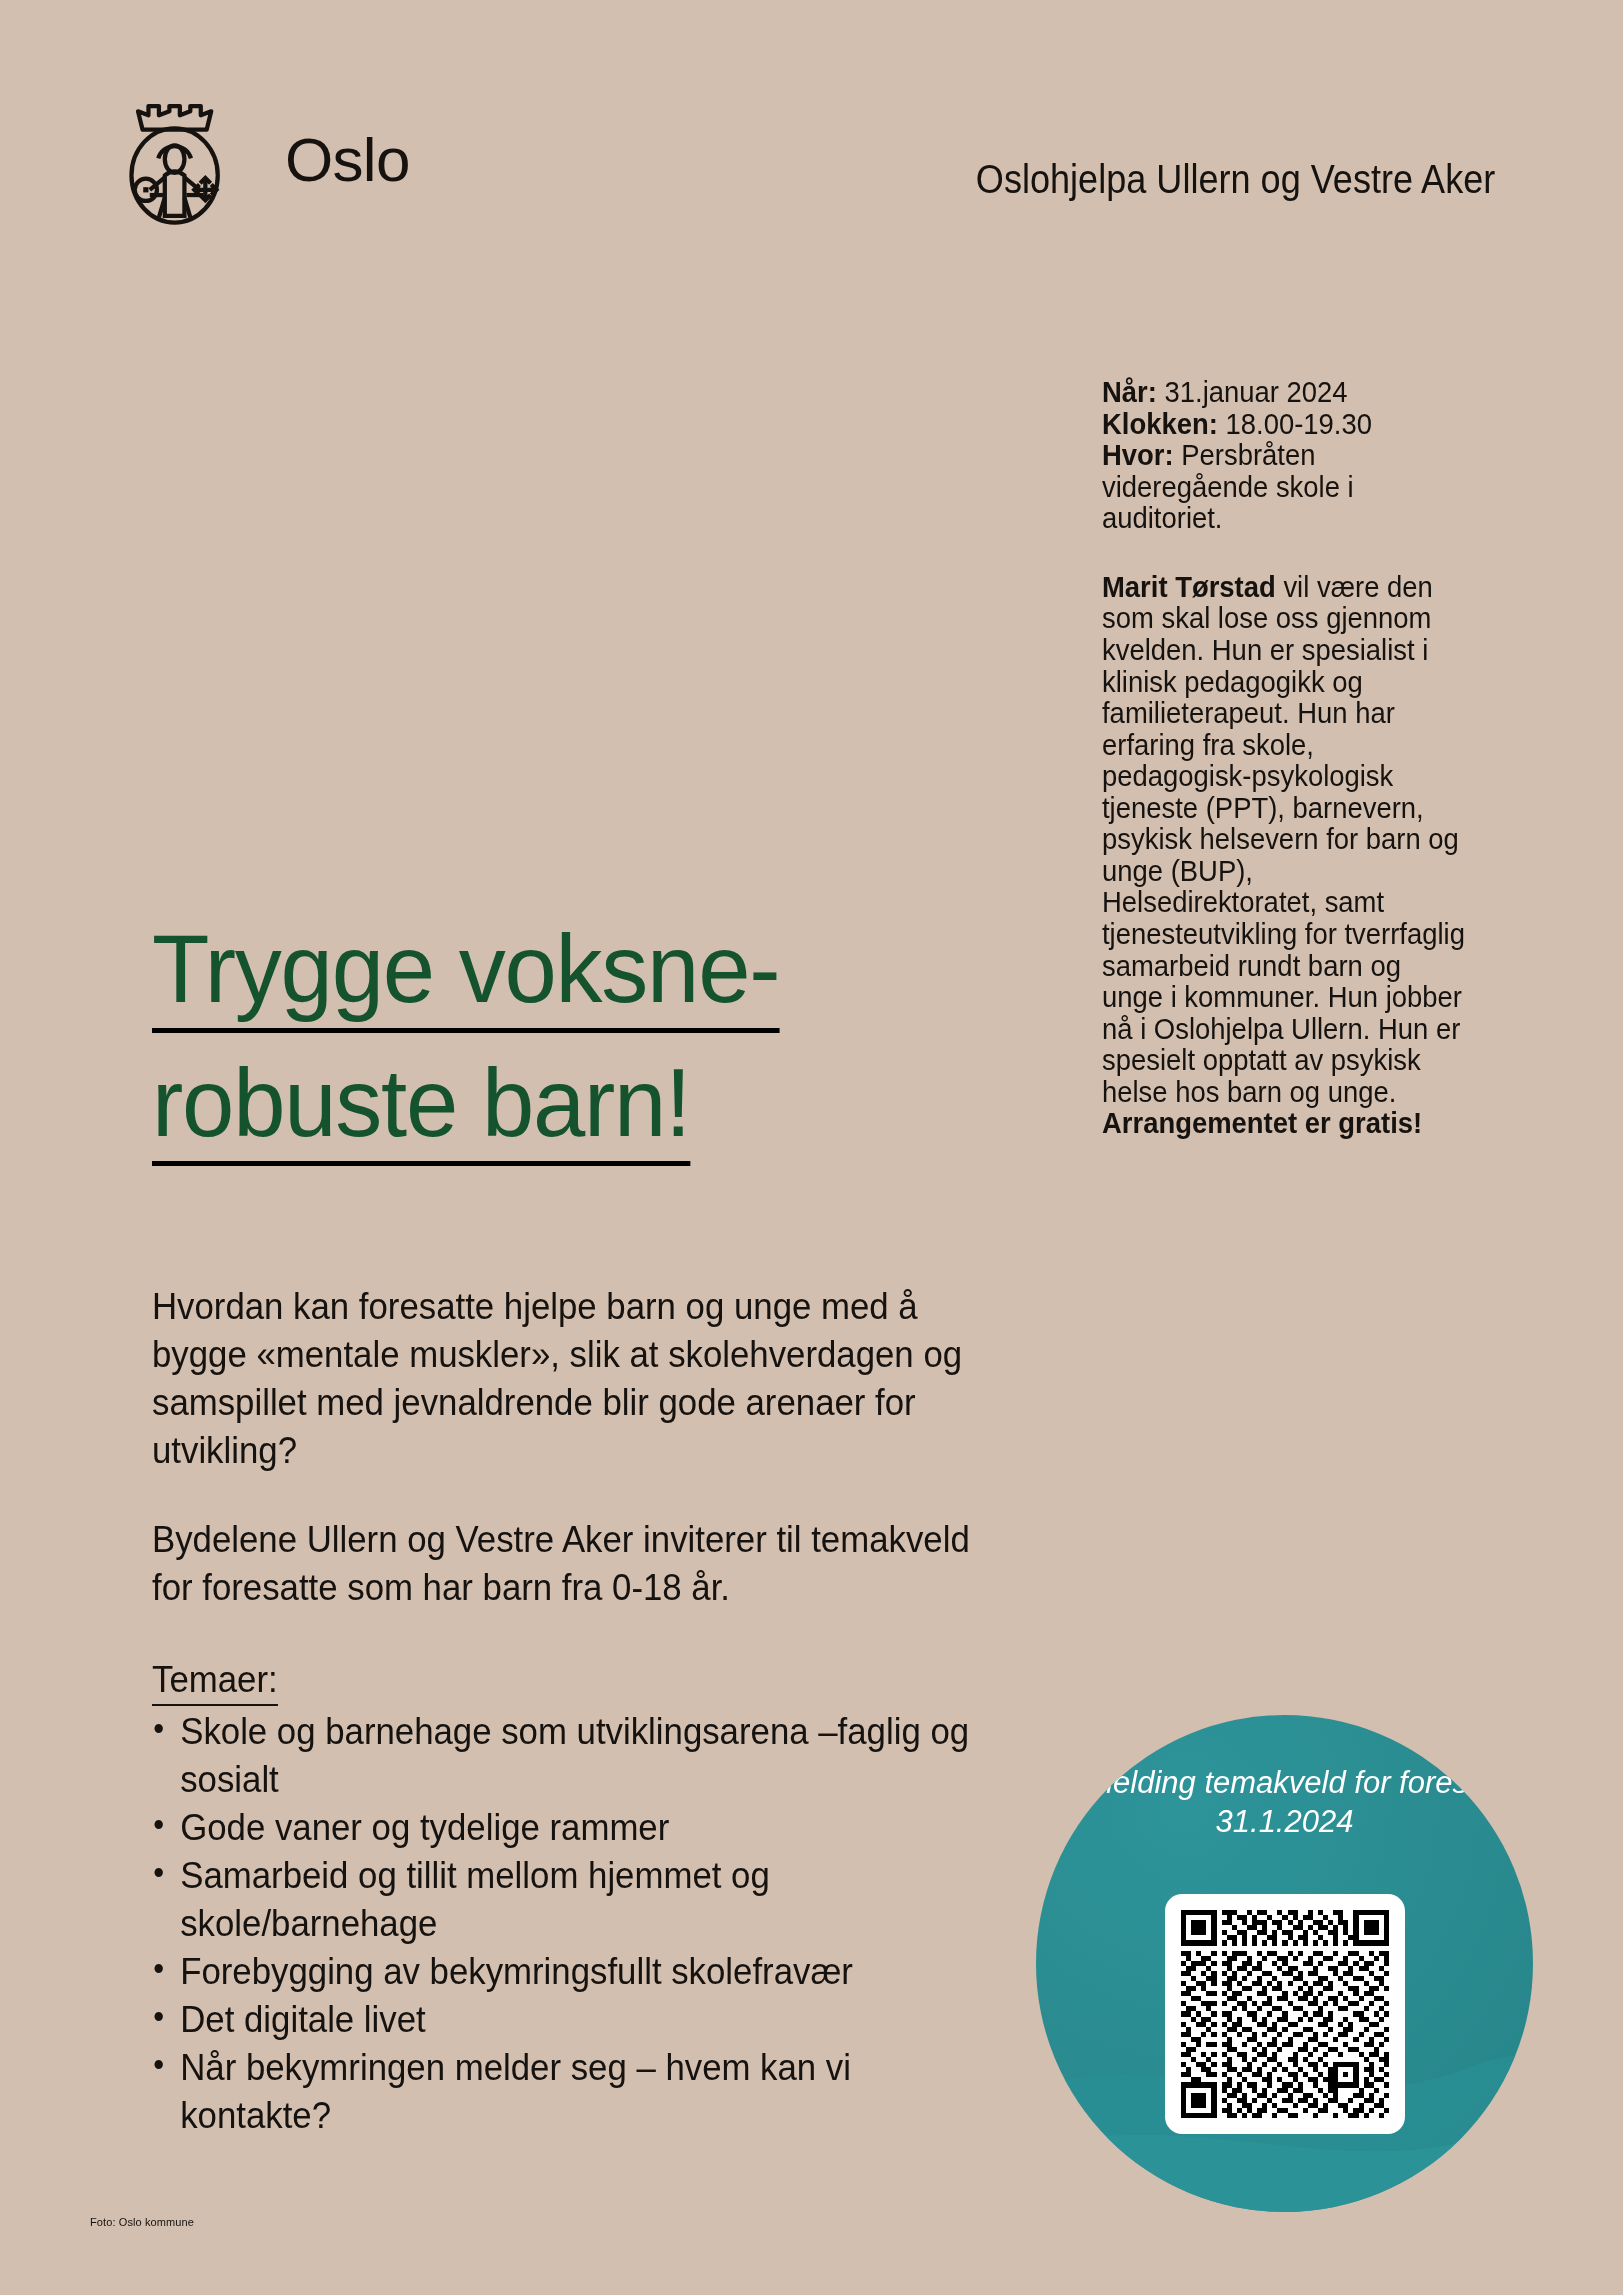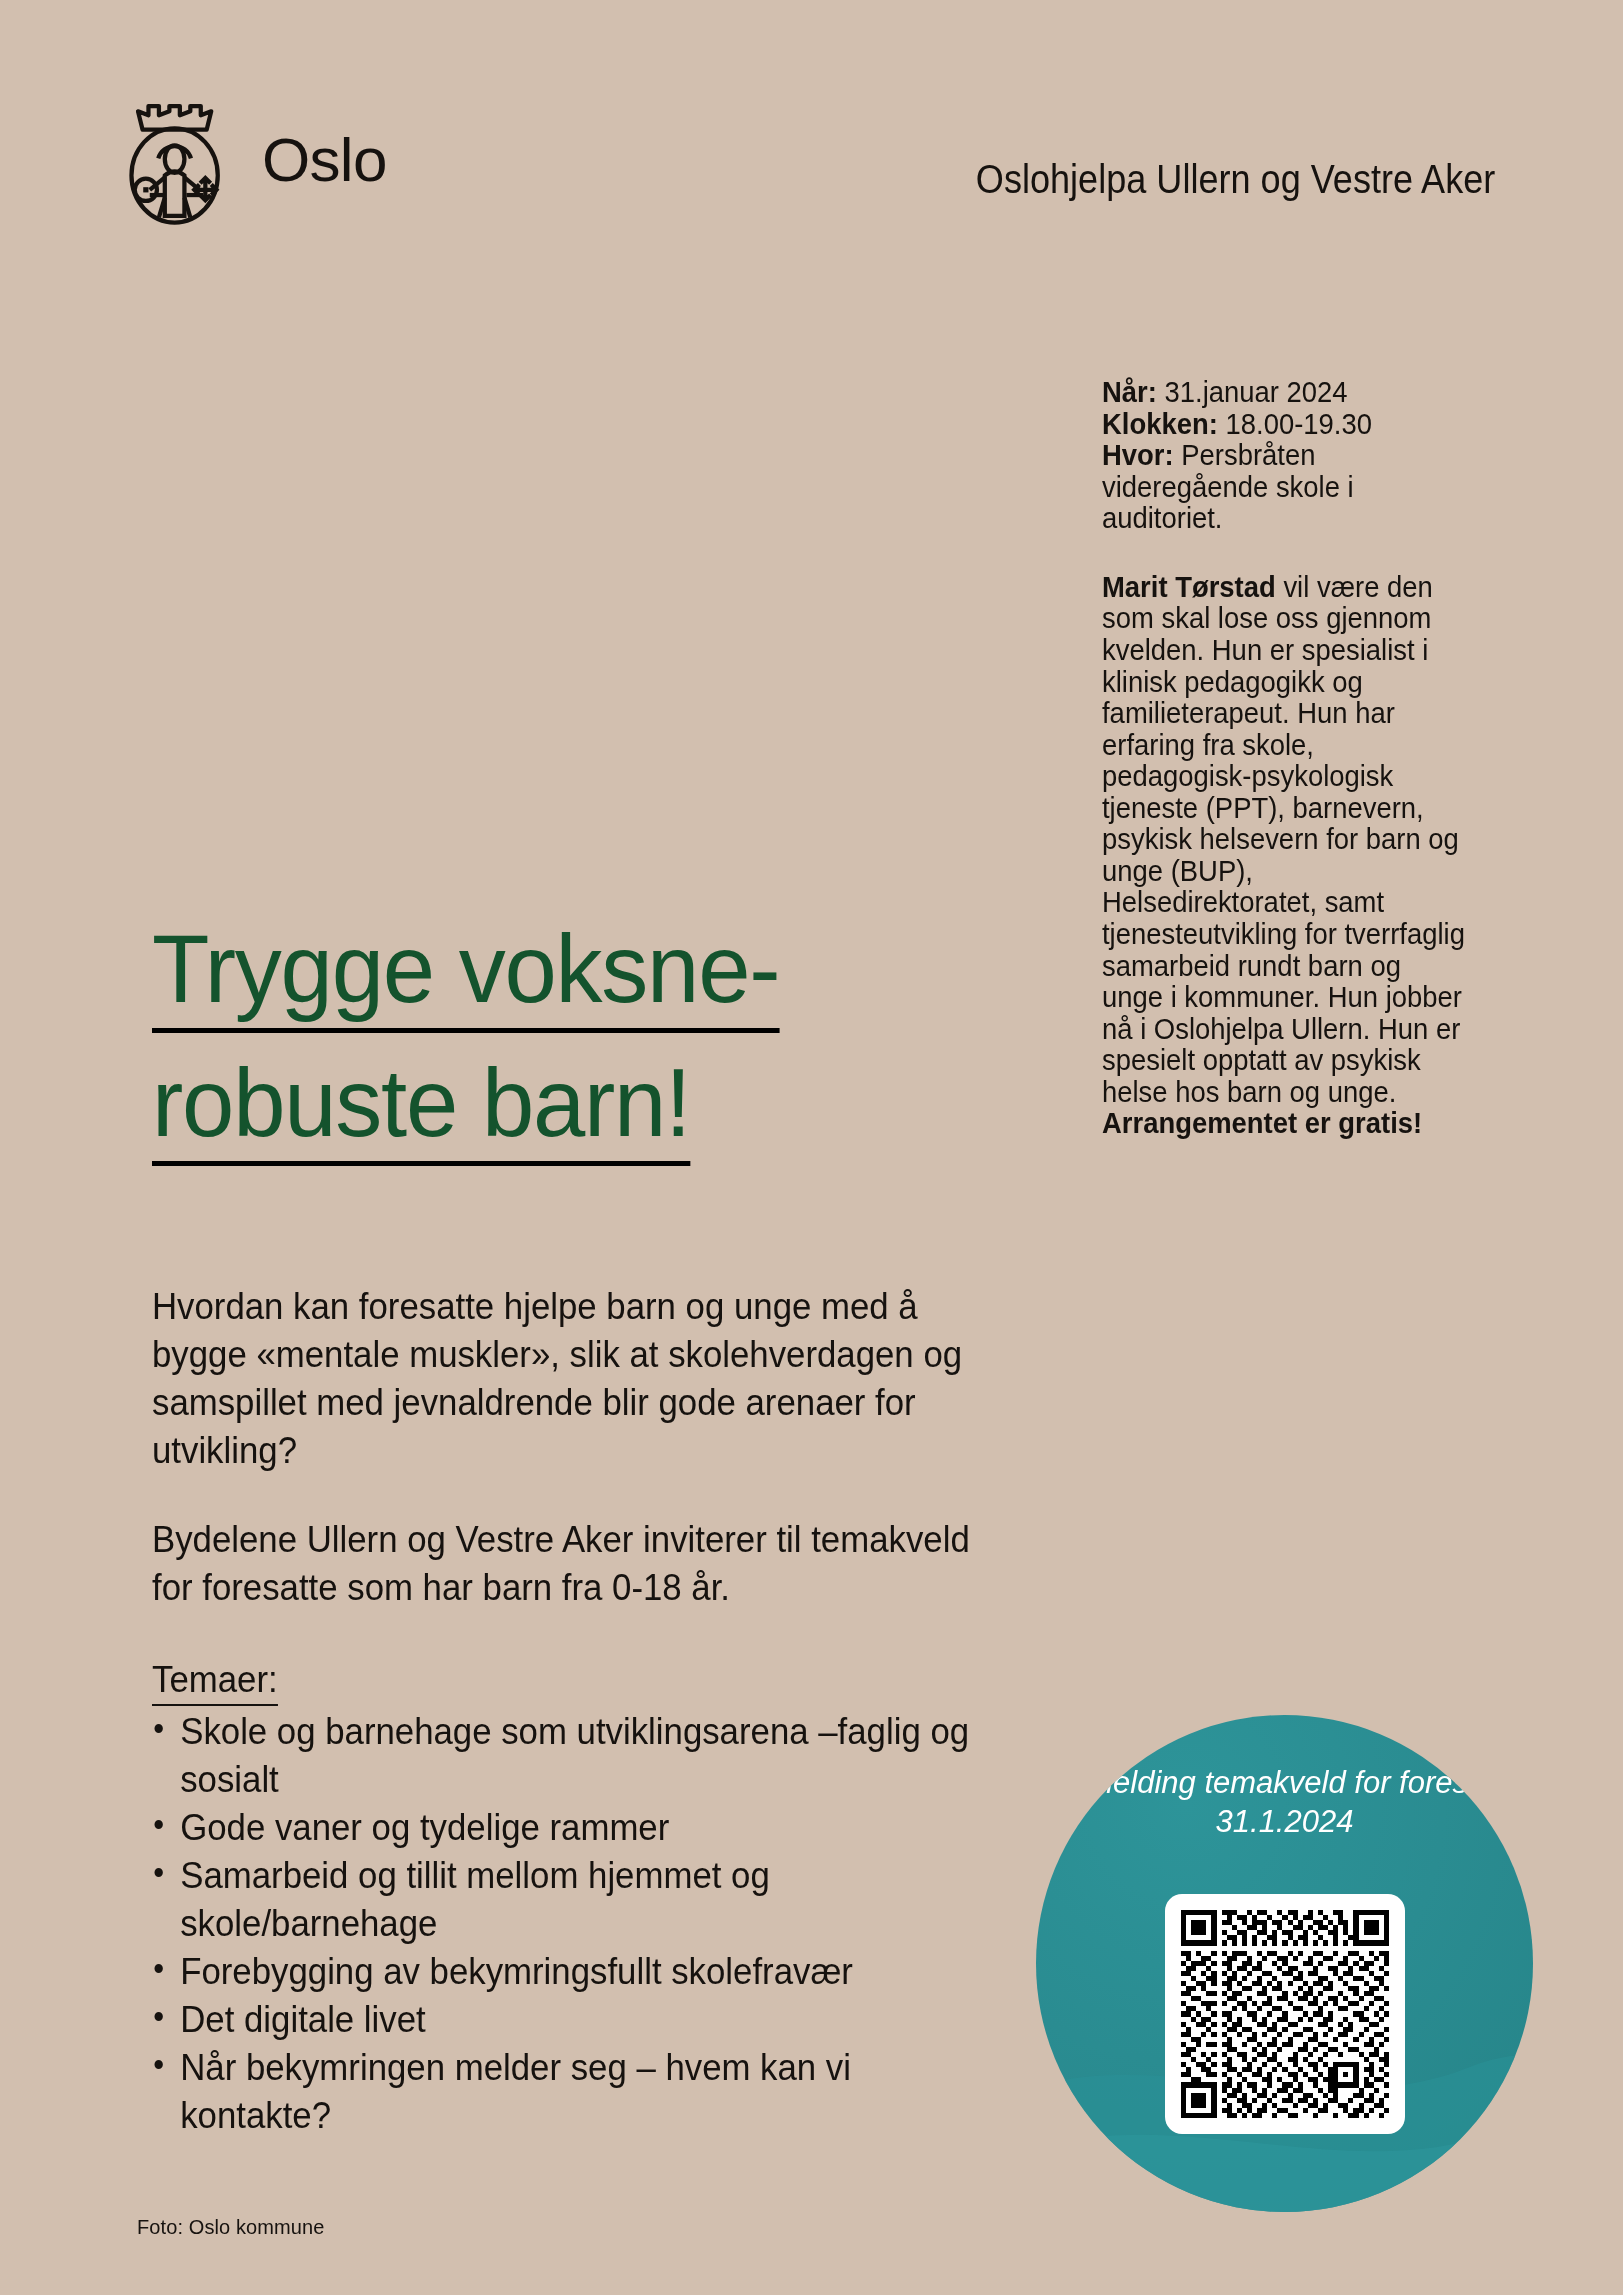--- a/index.html
+++ b/index.html
@@ -23,21 +23,21 @@
     left: 0;
     width: 1623px;
     height: 151px;
   }
   #logo-lockup {
     position: absolute;
     left: 121px;
     top: 0;
     display: flex;
     align-items: center;
-    gap: 22px;
+    gap: 45px;
   }
   #oslo-crest {
     width: 119px;
     height: 130px;
     display: block;
   }
   #logo-wordmark {
     font-size: 62px;
     letter-spacing: -0.7px;
     line-height: 1;
@@ -205,24 +205,23 @@
     height: 208px;
     display: block;
     image-rendering: pixelated;
   }
 
   
   #photo-credit {
     position: absolute;
     left: 90px;
     top: 2216px;
-    font-size: 20px;
+    font-size: 11px;
     color: #16120f;
     letter-spacing: 0.1px;
-    margin-left: 47px;
   }
 </style>
 </head>
 <body>
 
 <div id="header">
 
   <div id="logo-lockup">
     <svg id="oslo-crest" viewBox="0 0 182 198" aria-hidden="true">
       <g fill="none" stroke="#16120f" stroke-width="6.5">

